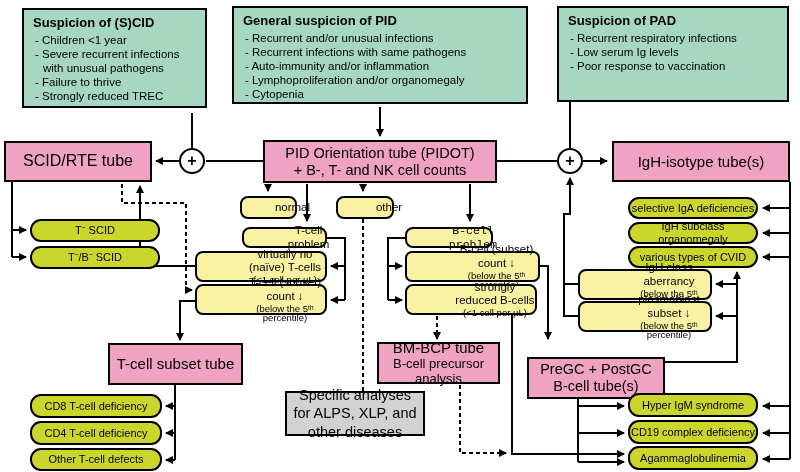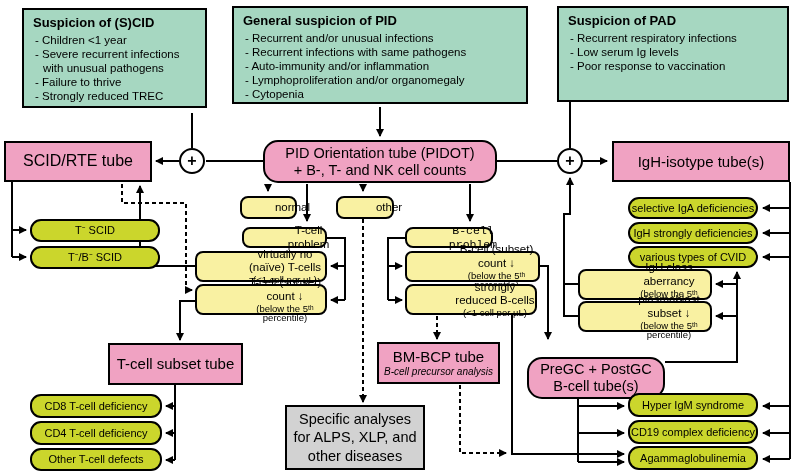--- a/index.html
+++ b/index.html
@@ -7,22 +7,22 @@
          font-family:"Liberation Sans",sans-serif;color:#000;}
   #wires{position:absolute;left:0;top:0;z-index:1;}
   .box{position:absolute;box-sizing:border-box;border:2px solid #000;z-index:2;
        display:flex;flex-direction:column;align-items:center;justify-content:center;
        text-align:center;line-height:1.15;}
   .suspicion{background:var(--teal,#a6d7c1);align-items:flex-start;justify-content:flex-start;
              text-align:left;padding:6px 9px 4px 9px;}
   .suspicion .ttl{font-weight:bold;font-size:13px;margin-bottom:2px;}
   .suspicion .itm{font-size:11.5px;line-height:1.22;padding-left:10px;text-indent:-8px;}
   .tube{background:var(--pink,#f0a2c2);font-size:15px;}
-  .tube.sm{font-size:14.5px;border-radius:15px;}
-  .tube .sub{font-size:10px;margin-top:1px;font-style:italic;}
+  .tube.sm{font-size:14.5px;}
+  .tube .sub{font-size:13px;margin-top:1px;}
   .pill{background:var(--chartreuse,#cbd62c);border:2px solid #000;border-radius:11px;font-size:11px;}
   .note{background:var(--pale-yellow,#f9f1a2);border:2px solid #000;border-radius:8px;font-size:11.5px;padding-left:48px;}
   .note .sub{font-size:9.5px;line-height:1;margin-top:1px;}
   .grayb{background:var(--gray-box,#d2d2d2);font-size:14.5px;line-height:1.25;padding:2px;}
   .plus{position:absolute;width:26px;height:26px;border:2px solid #000;border-radius:50%;
         background:#fff;z-index:3;display:flex;align-items:center;justify-content:center;
         font-size:16px;font-weight:bold;box-sizing:border-box;}
 </style>
 </head>
 <body>
@@ -185,21 +185,21 @@
   </div>
   <div class="box note" style="left:405px;top:284px;width:132px;height:31px;">
     <div>strongly reduced B-cells</div>
     <div class="sub">(&lt;1 cell per µL)</div>
   </div>
 
   <div class="box pill" style="left:628px;top:197px;width:130px;height:22px;">
     <div>selective IgA deficiencies</div>
   </div>
   <div class="box pill" style="left:628px;top:222px;width:130px;height:22px;">
-    <div>IgH strongly deficiencies</div>
+    <div>IgH subclass organomegaly</div>
   </div>
   <div class="box pill" style="left:628px;top:246px;width:130px;height:22px;">
     <div>various types of CVID</div>
   </div>
 
   <div class="box note" style="left:578px;top:269px;width:134px;height:31px;">
     <div>IgH class aberrancy</div>
     <div class="sub">(below the 5ᵗʰ percentile)</div>
   </div>
   <div class="box note" style="left:578px;top:301px;width:134px;height:31px;">
@@ -222,21 +222,21 @@
   <div class="box pill" style="left:30px;top:394px;width:132px;height:24px;">
     <div>CD8 T-cell deficiency</div>
   </div>
   <div class="box pill" style="left:30px;top:421px;width:132px;height:24px;">
     <div>CD4 T-cell deficiency</div>
   </div>
   <div class="box pill" style="left:30px;top:448px;width:132px;height:23px;">
     <div>Other T-cell defects</div>
   </div>
 
-  <div class="box grayb" style="left:285px;top:405px;width:140px;height:65px;">
+  <div class="box grayb" style="left:285px;top:391px;width:140px;height:45px;">
     <div>Specific analyses for ALPS, XLP, and other diseases</div>
   </div>
 
   <div class="box pill" style="left:628px;top:393px;width:130px;height:24px;">
     <div>Hyper IgM syndrome</div>
   </div>
   <div class="box pill" style="left:628px;top:420px;width:130px;height:24px;">
     <div>CD19 complex deficiency</div>
   </div>
   <div class="box pill" style="left:628px;top:446px;width:130px;height:24px;">

